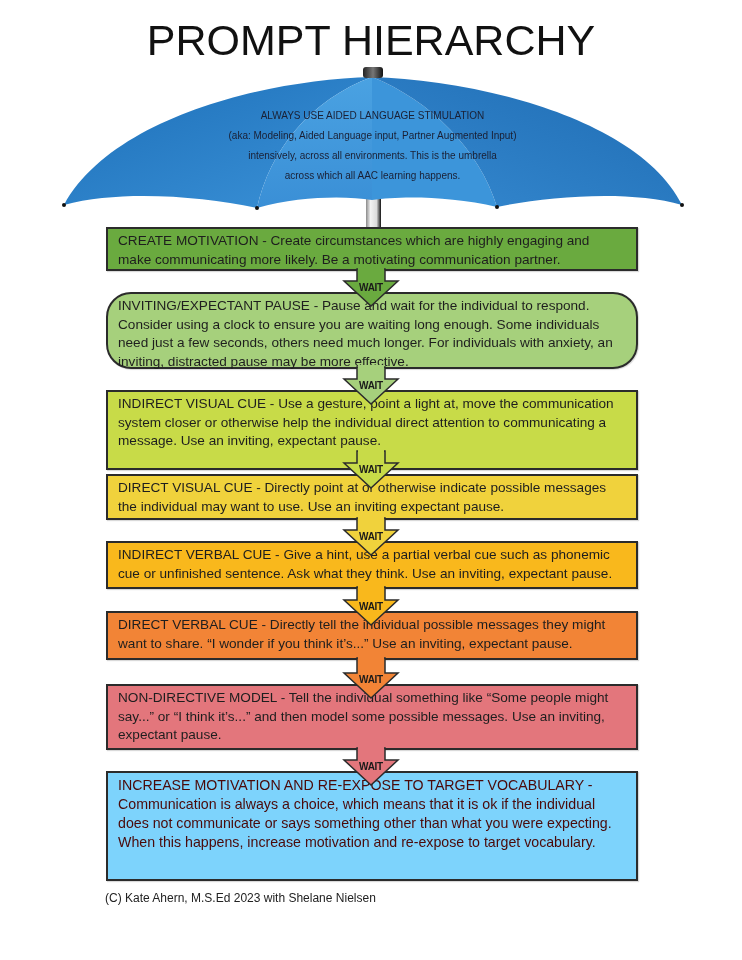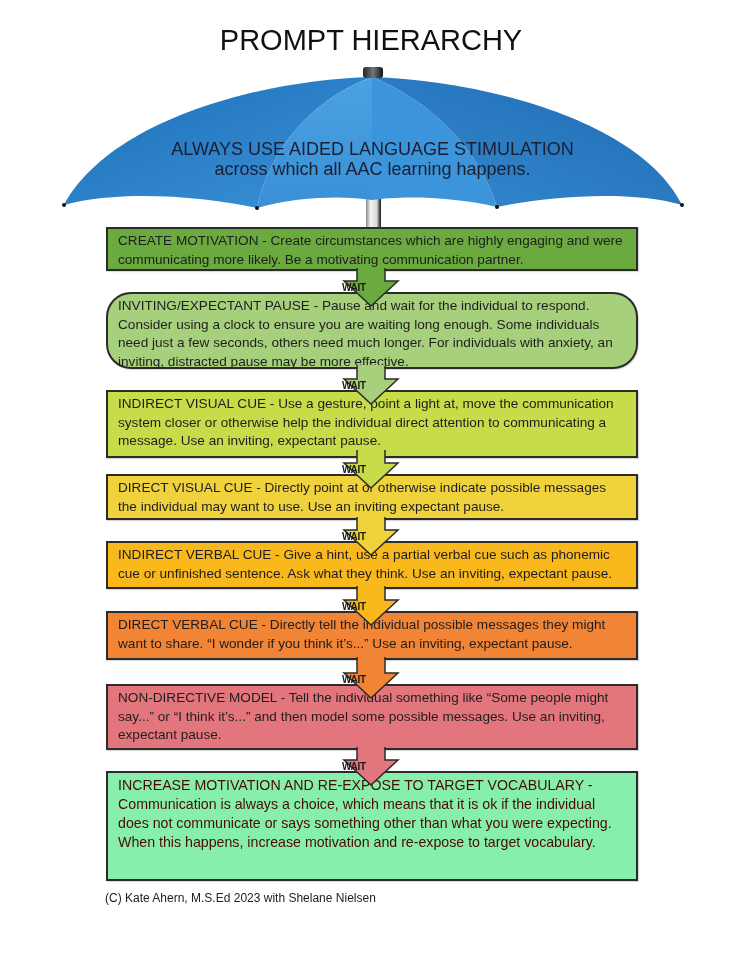--- a/index.html
+++ b/index.html
@@ -3,36 +3,36 @@
 <meta charset="utf-8">
 <style>
   html, body { margin:0; padding:0; }
   body {
     width:742px; height:960px; position:relative; overflow:hidden;
     background:#ffffff;
     font-family:"Liberation Sans", sans-serif;
   }
   #title {
     position:absolute; left:0; top:18px; width:742px; text-align:center;
-    font-size:29px; color:#111; letter-spacing:0px; line-height:44px;
+    font-size:43px; color:#111; letter-spacing:0px; line-height:44px;
   }
   #umbrella-svg { position:absolute; left:0; top:0; }
   #umbrella-text {
     position:absolute; left:100px; top:106px; width:545px; text-align:center;
-    font-size:18px; line-height:20px; color:#1a1f33;margin-top:33px;
+    font-size:10px; line-height:20px; color:#1a1f33;
   }
   .step {
     position:absolute; left:106px; width:532px; box-sizing:border-box;
     border:2px solid #2b2b2b; padding:3px 10px 3px 10px;
     font-size:13.6px; line-height:18.5px; color:#1e1e1e;
     box-shadow: 1px 1px 1px rgba(0,0,0,0.15);
   }
   .arrow { position:absolute; left:342px; width:58px; overflow:visible; }
   .arrow-label {
-    position:absolute; left:0; width:58px; 
+    position:absolute; left:0; width:58px; text-align:center;
     font-size:10px; font-weight:bold; color:#1a1a1a; letter-spacing:-0.3px;
   }
   #copyright {
     position:absolute; left:105px; top:891px;
     font-size:12px; color:#222;
   }
   .small-note { font-size:11px; line-height:13px; display:block; }
 </style>
 </head>
 <body>
@@ -79,20 +79,22 @@
   <circle cx="64" cy="205" r="2" fill="#111"></circle>
   <circle cx="257" cy="208" r="2" fill="#111"></circle>
   <circle cx="497" cy="207" r="2" fill="#111"></circle>
   <circle cx="682" cy="205" r="2" fill="#111"></circle>
 
   <rect x="363" y="67" width="20" height="11" rx="3" fill="url(#cap)"></rect>
 </svg>
 
 <div id="umbrella-text">
   <div>ALWAYS USE AIDED LANGUAGE STIMULATION</div>
+  <div>(aka: Modeling, Aided Language input, Partner Augmented Input)</div>
+  <div>intensively, across all environments. This is the umbrella</div>
   <div>across which all AAC learning happens.</div>
 </div>
 
 <div id="arrows">
     <div class="arrow" style="top: 269px; height: 37px; z-index: 5;">
       <svg width="58" height="37" style="position:absolute;left:0;top:0;overflow:visible">
         <path d="M15,0 L43,0 L43,12 L56,12 L29,37 L2,12 L15,12 Z" fill="#6aaa3f" stroke="#2b2b2b" stroke-width="1.5"></path>
         <rect x="16" y="-2" width="26" height="4" fill="#6aaa3f"></rect>
       </svg>
       <div class="arrow-label" style="top: 13px;">WAIT</div>
@@ -135,37 +137,37 @@
     <div class="arrow" style="top: 748px; height: 37px; z-index: 5;">
       <svg width="58" height="37" style="position:absolute;left:0;top:0;overflow:visible">
         <path d="M15,0 L43,0 L43,12 L56,12 L29,37 L2,12 L15,12 Z" fill="#e3767c" stroke="#2b2b2b" stroke-width="1.5"></path>
         <rect x="16" y="-2" width="26" height="4" fill="#e3767c"></rect>
       </svg>
       <div class="arrow-label" style="top: 13px;">WAIT</div>
     </div>
   </div>
 
 <div class="step" style="top: 227px; height: 44px; background: rgb(106, 170, 63);">
-  <span>CREATE MOTIVATION - Create circumstances which are highly engaging and were communicating more likely. Be a motivating communication partner.</span>
+  <span>CREATE MOTIVATION - Create circumstances which are highly engaging and make communicating more likely. Be a motivating communication partner.</span>
 </div>
 <div class="step" style="top: 292px; height: 77px; background: rgb(166, 208, 124); border-radius: 25px;">
   <span>INVITING/EXPECTANT PAUSE - Pause and wait for the individual to respond. Consider using a clock to ensure you are waiting long enough. Some individuals need just a few seconds, others need much longer. For individuals with anxiety, an inviting, distracted pause may be more effective.</span>
 </div>
-<div class="step" style="top: 390px; height: 68px; background: rgb(200, 219, 72);">
+<div class="step" style="top: 390px; height: 80px; background: rgb(200, 219, 72);">
   <span>INDIRECT VISUAL CUE - Use a gesture, point a light at, move the communication system closer or otherwise help the individual direct attention to communicating a message. Use an inviting, expectant pause.</span>
 </div>
 <div class="step" style="top: 474px; height: 46px; background: rgb(240, 210, 60);">
   <span>DIRECT VISUAL CUE - Directly point at or otherwise indicate possible messages the individual may want to use. Use an inviting expectant pause.</span>
 </div>
 <div class="step" style="top: 541px; height: 48px; background: rgb(249, 184, 28);">
   <span>INDIRECT VERBAL CUE - Give a hint, use a partial verbal cue such as phonemic cue or unfinished sentence. Ask what they think. Use an inviting, expectant pause.</span>
 </div>
 <div class="step" style="top: 611px; height: 49px; background: rgb(242, 132, 54);">
   <span>DIRECT VERBAL CUE - Directly tell the individual possible messages they might want to share. “I wonder if you think it’s...” Use an inviting, expectant pause.</span>
 </div>
 <div class="step" style="top: 684px; height: 66px; background: rgb(227, 118, 124);">
   <span>NON-DIRECTIVE MODEL - Tell the individual something like “Some people might say...” or “I think it’s...” and then model some possible messages. Use an inviting, expectant pause.</span>
 </div>
-<div class="step" style="top: 771px; height: 110px; color: rgb(74, 10, 10); font-size: 14.2px; line-height: 19px; background: #86efac;">
+<div class="step" style="top: 771px; height: 110px; color: rgb(74, 10, 10); font-size: 14.2px; line-height: 19px; background: #7dd3fc;">
   <span>INCREASE MOTIVATION AND RE-EXPOSE TO TARGET VOCABULARY - Communication is always a choice, which means that it is ok if the individual does not communicate or says something other than what you were expecting. When this happens, increase motivation and re-expose to target vocabulary.</span>
 </div>
 
 <div id="copyright">(C) Kate Ahern, M.S.Ed 2023 with Shelane Nielsen</div>
 
 </body></html>

